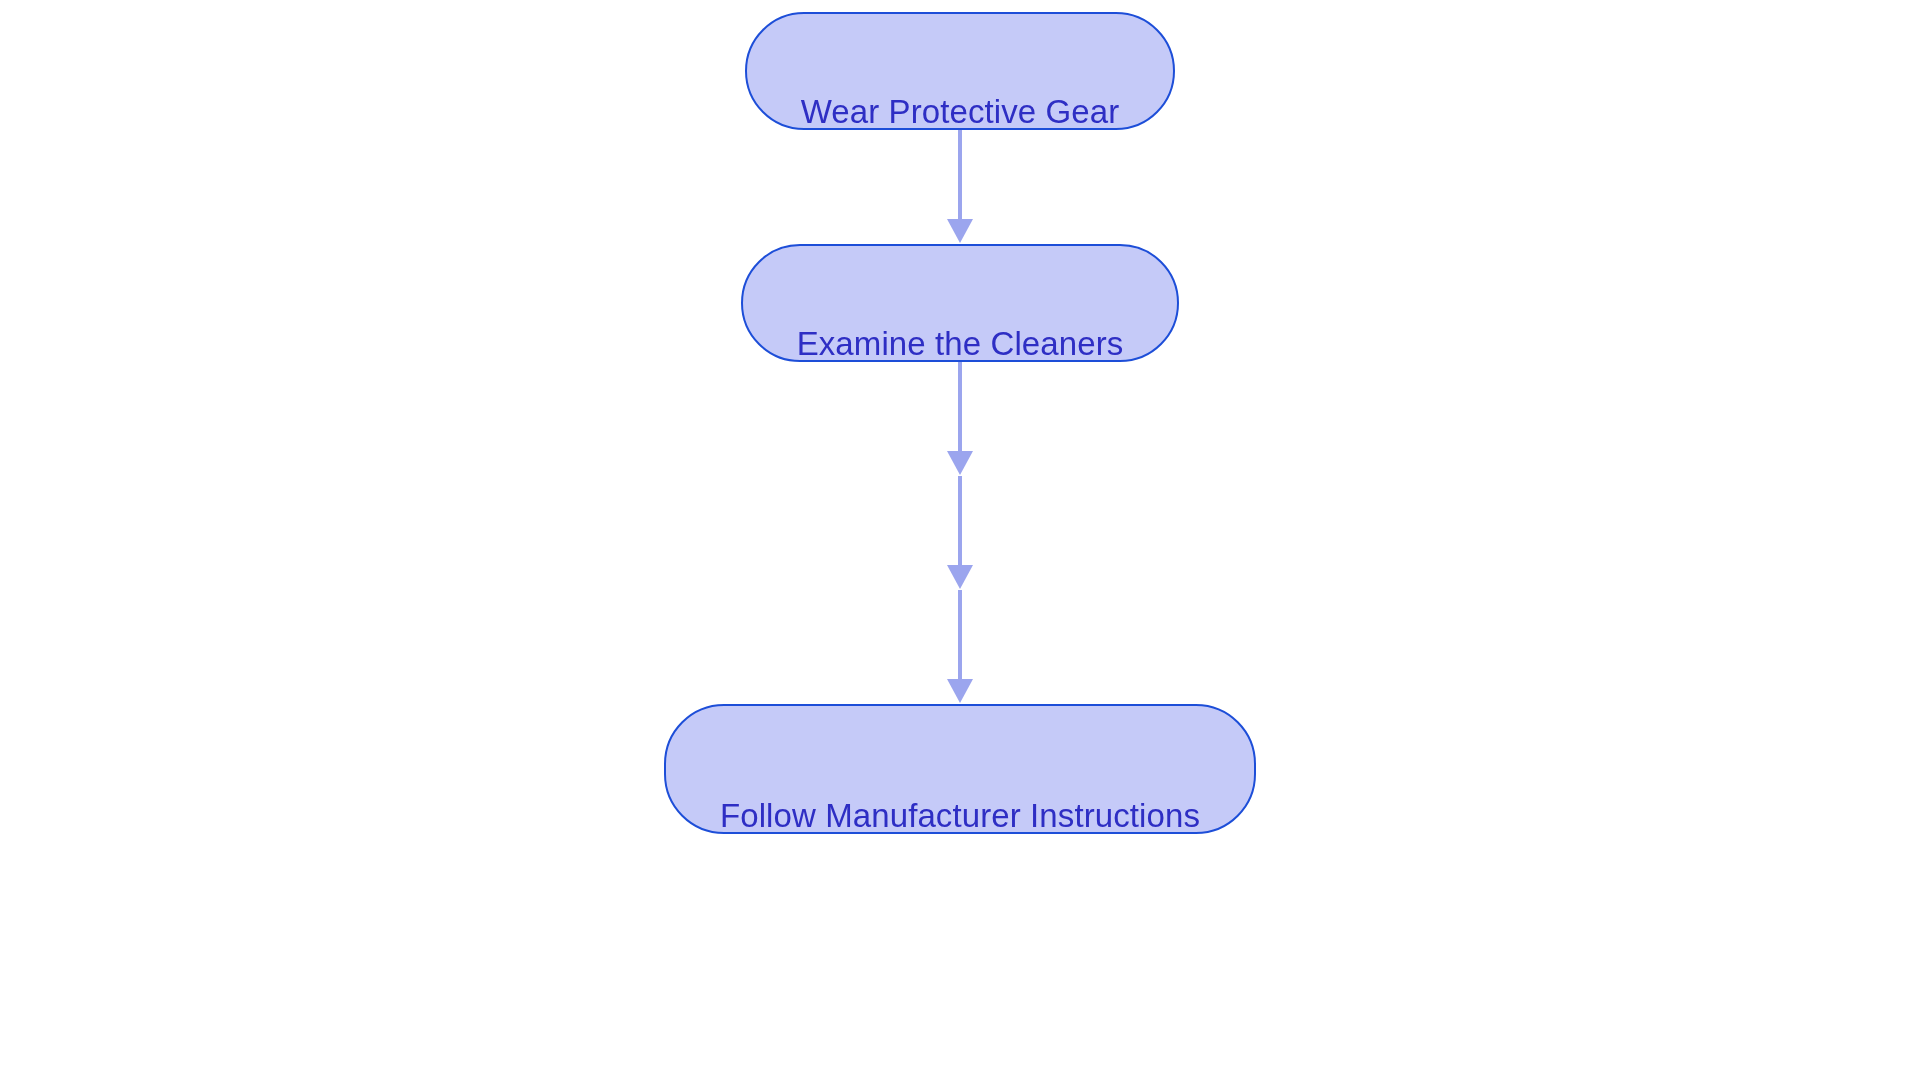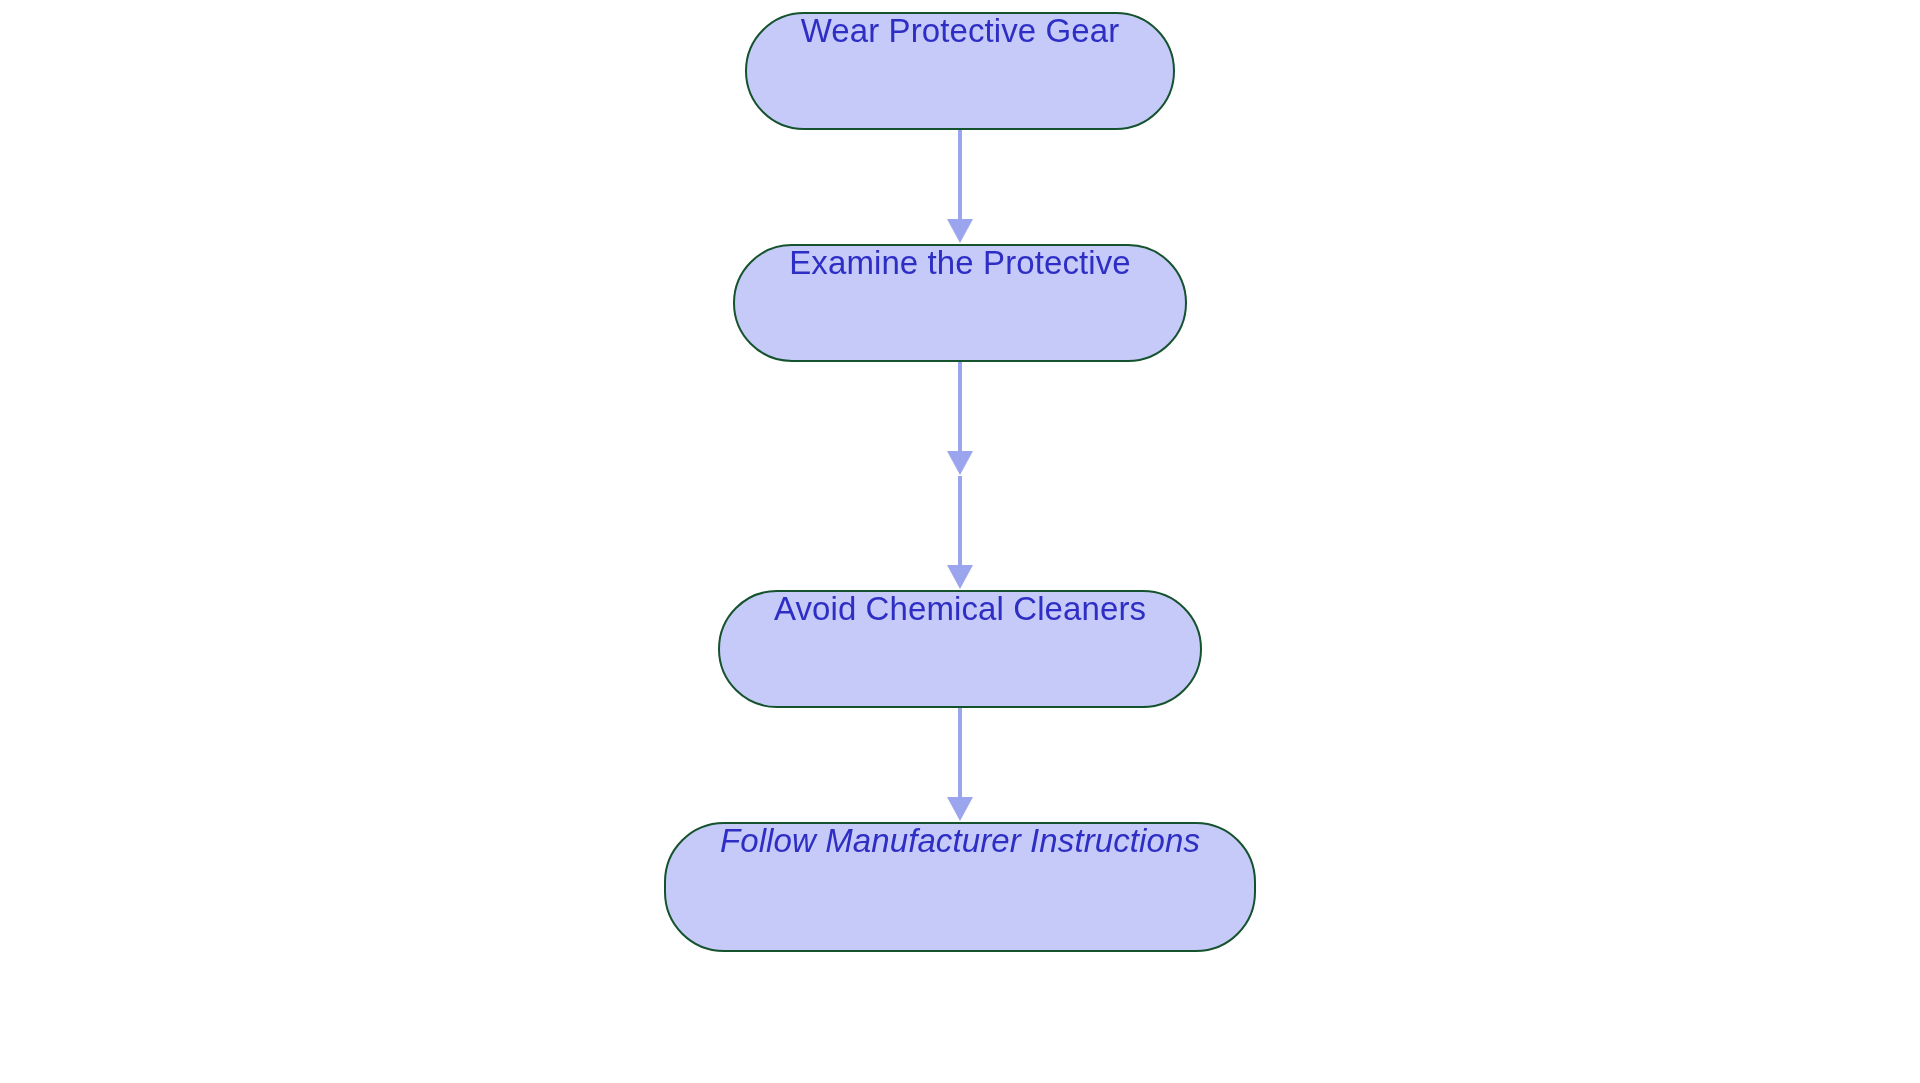--- a/index.html
+++ b/index.html
@@ -30,39 +30,38 @@
     display: flex;
     flex-direction: column;
     align-items: center;
     justify-content: flex-start;
     padding-top: 12px;
     box-sizing: border-box;
   }
 
   .flow-node {
     display: flex;
-    align-items: flex-start;
+    align-items: flex-end;
     justify-content: center;
     box-sizing: border-box;
     height: 118px;
     padding: 0 54px;
     border-radius: 60px;
     background: #c5caf8;
-    border: 2px solid #14532d;
+    border: 2px solid #1d4ed8;
     color: #2e2ec4;
     font-size: 33px;
     font-weight: 400;
     letter-spacing: 0.1px;
     white-space: nowrap;
     line-height: 1;
   }
 
   .flow-node.node-wide {
     height: 130px;
-    font-style: italic;
   }
 
   .connector {
     position: relative;
     width: 26px;
     height: 114px;
     display: flex;
     flex-direction: column;
     align-items: center;
     justify-content: flex-start;
@@ -92,37 +91,34 @@
     <div class="flow-node">
       <span>Wear Protective Gear</span>
     </div>
 
     <div class="connector">
       <div class="connector-line"></div>
       <div class="connector-head"></div>
     </div>
 
     <div class="flow-node">
-      <span>Examine the Protective</span>
+      <span>Examine the Cleaners</span>
     </div>
 
     <div class="connector">
       <div class="connector-line"></div>
       <div class="connector-head"></div>
     </div>
 
 
     <div class="connector">
       <div class="connector-line"></div>
       <div class="connector-head"></div>
     </div>
 
-    <div class="flow-node">
-      <span>Avoid Chemical Cleaners</span>
-    </div>
 
     <div class="connector">
       <div class="connector-line"></div>
       <div class="connector-head"></div>
     </div>
 
     <div class="flow-node node-wide">
       <span>Follow Manufacturer Instructions</span>
     </div>
 

